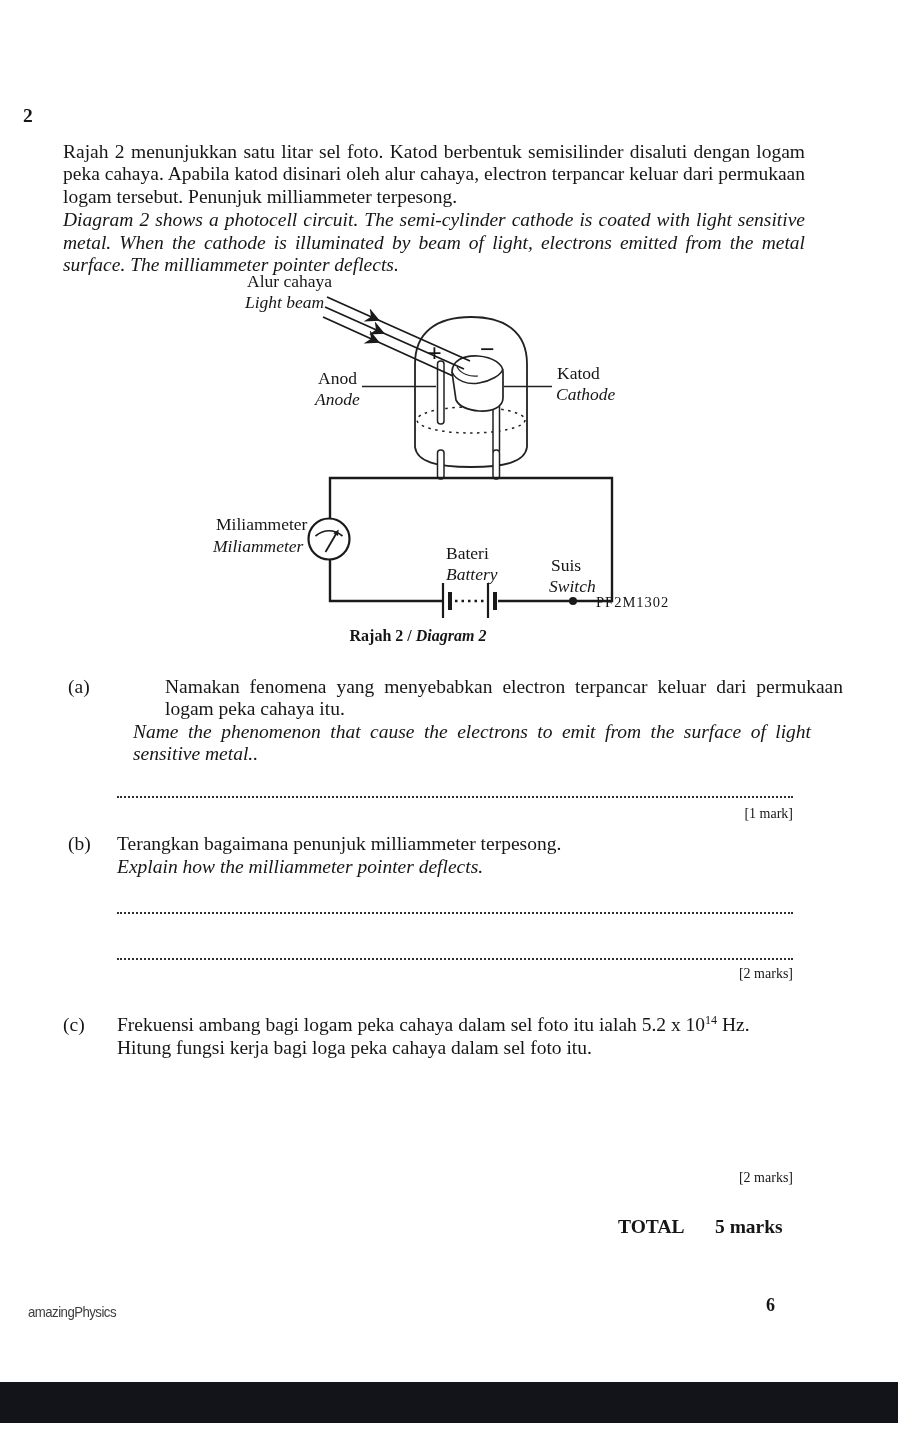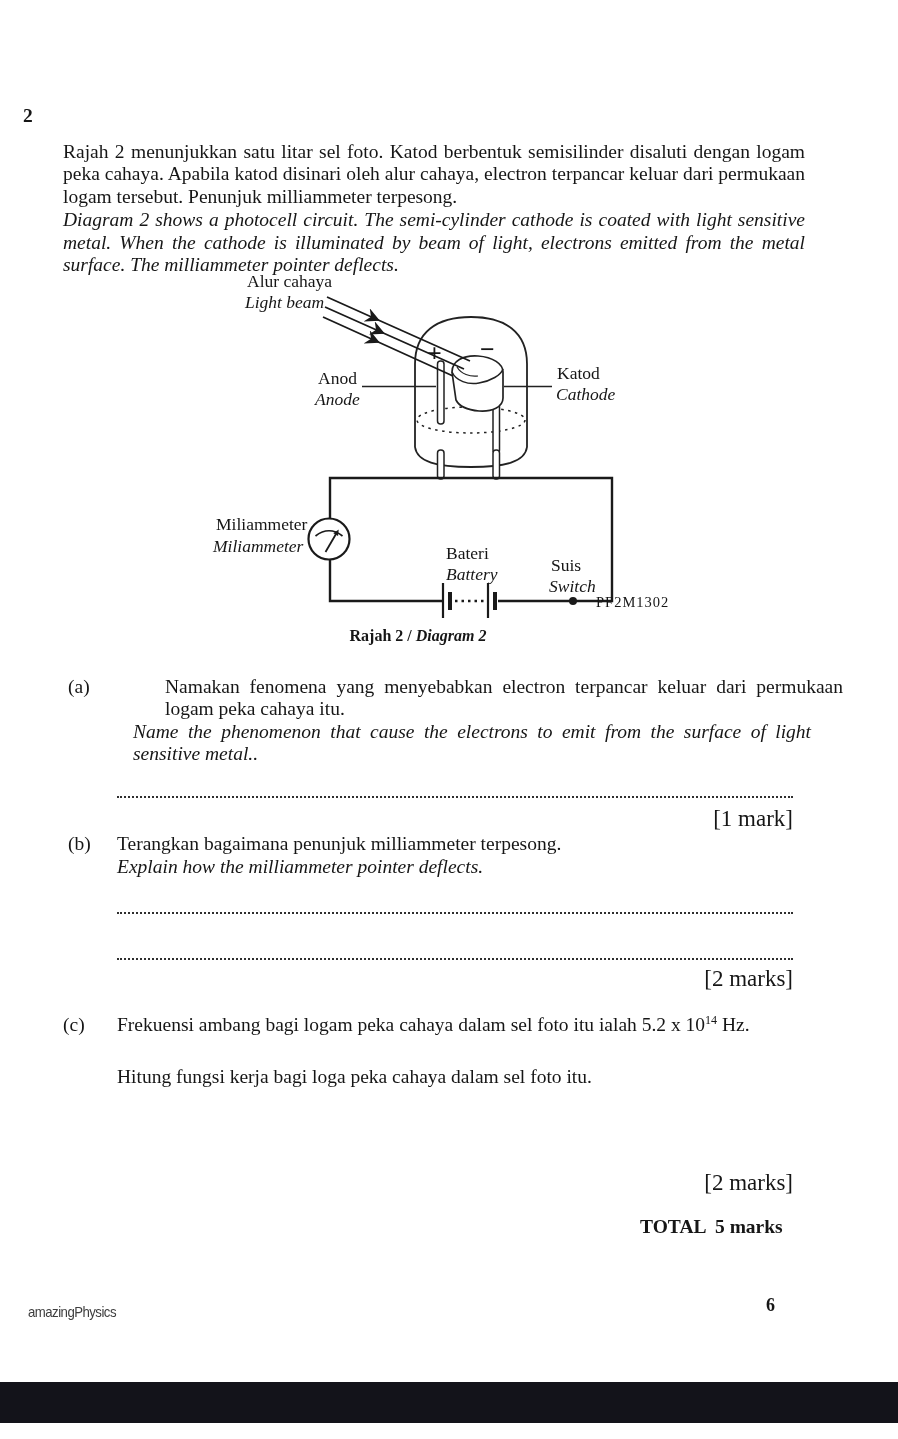--- a/index.html
+++ b/index.html
@@ -4,21 +4,21 @@
 <style>
   html,body{margin:0;padding:0;background:#fff;}
   .page{position:relative;width:898px;height:1439px;background:#ffffff;overflow:hidden;
         font-family:"Liberation Serif",serif;color:#161616;}
   .abs{position:absolute;}
   .it{font-style:italic;}
   .b{font-weight:bold;}
   .just{text-align:justify;}
   .txt{font-size:19.5px;line-height:22.4px;}
   .dotline{border-bottom:2.6px dotted #2e2e2e;}
-  .marks{font-size:23px;text-align:right;}
+  .marks{font-size:14px;text-align:right;}
   sup{font-size:0.62em;line-height:0;text-align:center;}
   svg text{font-family:"Liberation Serif",serif;fill:#161616;}
   .footer-brand{font-family:"Liberation Sans",sans-serif;font-size:15px;color:#3d3d3d;
                 letter-spacing:-0.6px;transform:scaleX(0.88);transform-origin:left;}
 </style>
 </head>
 <body>
 
 <div class="page">
 
@@ -110,23 +110,23 @@
   <div class="abs txt" style="left:117px;top:833px;width:678px;">Terangkan bagaimana penunjuk milliammeter terpesong.</div>
   <div class="abs txt it" style="left:117px;top:856px;width:678px;">Explain how the milliammeter pointer deflects.</div>
   <div class="abs dotline" style="left:117px;top:896px;width:676px;height:16px;"></div>
   <div class="abs dotline" style="left:117px;top:942px;width:676px;height:16px;"></div>
   <div class="abs marks" style="left:117px;top:966px;width:676px;">[2 marks]</div>
 
   <div class="abs txt" style="left:63px;top:1014px;">(c)</div>
   <div class="abs txt" style="left:117px;top:1014px;width:710px;">
     <span>Frekuensi ambang bagi logam peka cahaya dalam sel  foto itu ialah 5.2 x 10</span><sup>14</sup><span> Hz.</span>
   </div>
-  <div class="abs txt" style="left:117px;top:1037px;width:710px;margin-top:29px;">Hitung fungsi kerja bagi loga peka cahaya dalam sel foto itu.</div>
+  <div class="abs txt" style="left:117px;top:1037px;width:710px;">Hitung fungsi kerja bagi loga peka cahaya dalam sel foto itu.</div>
   <div class="abs marks" style="left:117px;top:1170px;width:676px;">[2 marks]</div>
 
-  <div class="abs txt b" style="left:640px;top:1216px;text-align:right;">TOTAL</div>
+  <div class="abs txt b" style="left:618px;top:1216px;text-align:right;">TOTAL</div>
   <div class="abs txt b" style="left:715px;top:1216px;">5 marks</div>
 
   <div class="abs footer-brand" style="left:28px;top:1303px;">amazingPhysics</div>
   <div class="abs b" style="left:766px;top:1295px;font-size:18px;">6</div>
 
   <div class="abs" style="left:0;top:1382px;width:898px;height:41px;background:#13131a;"></div>
 </div>
 
 </body></html>

